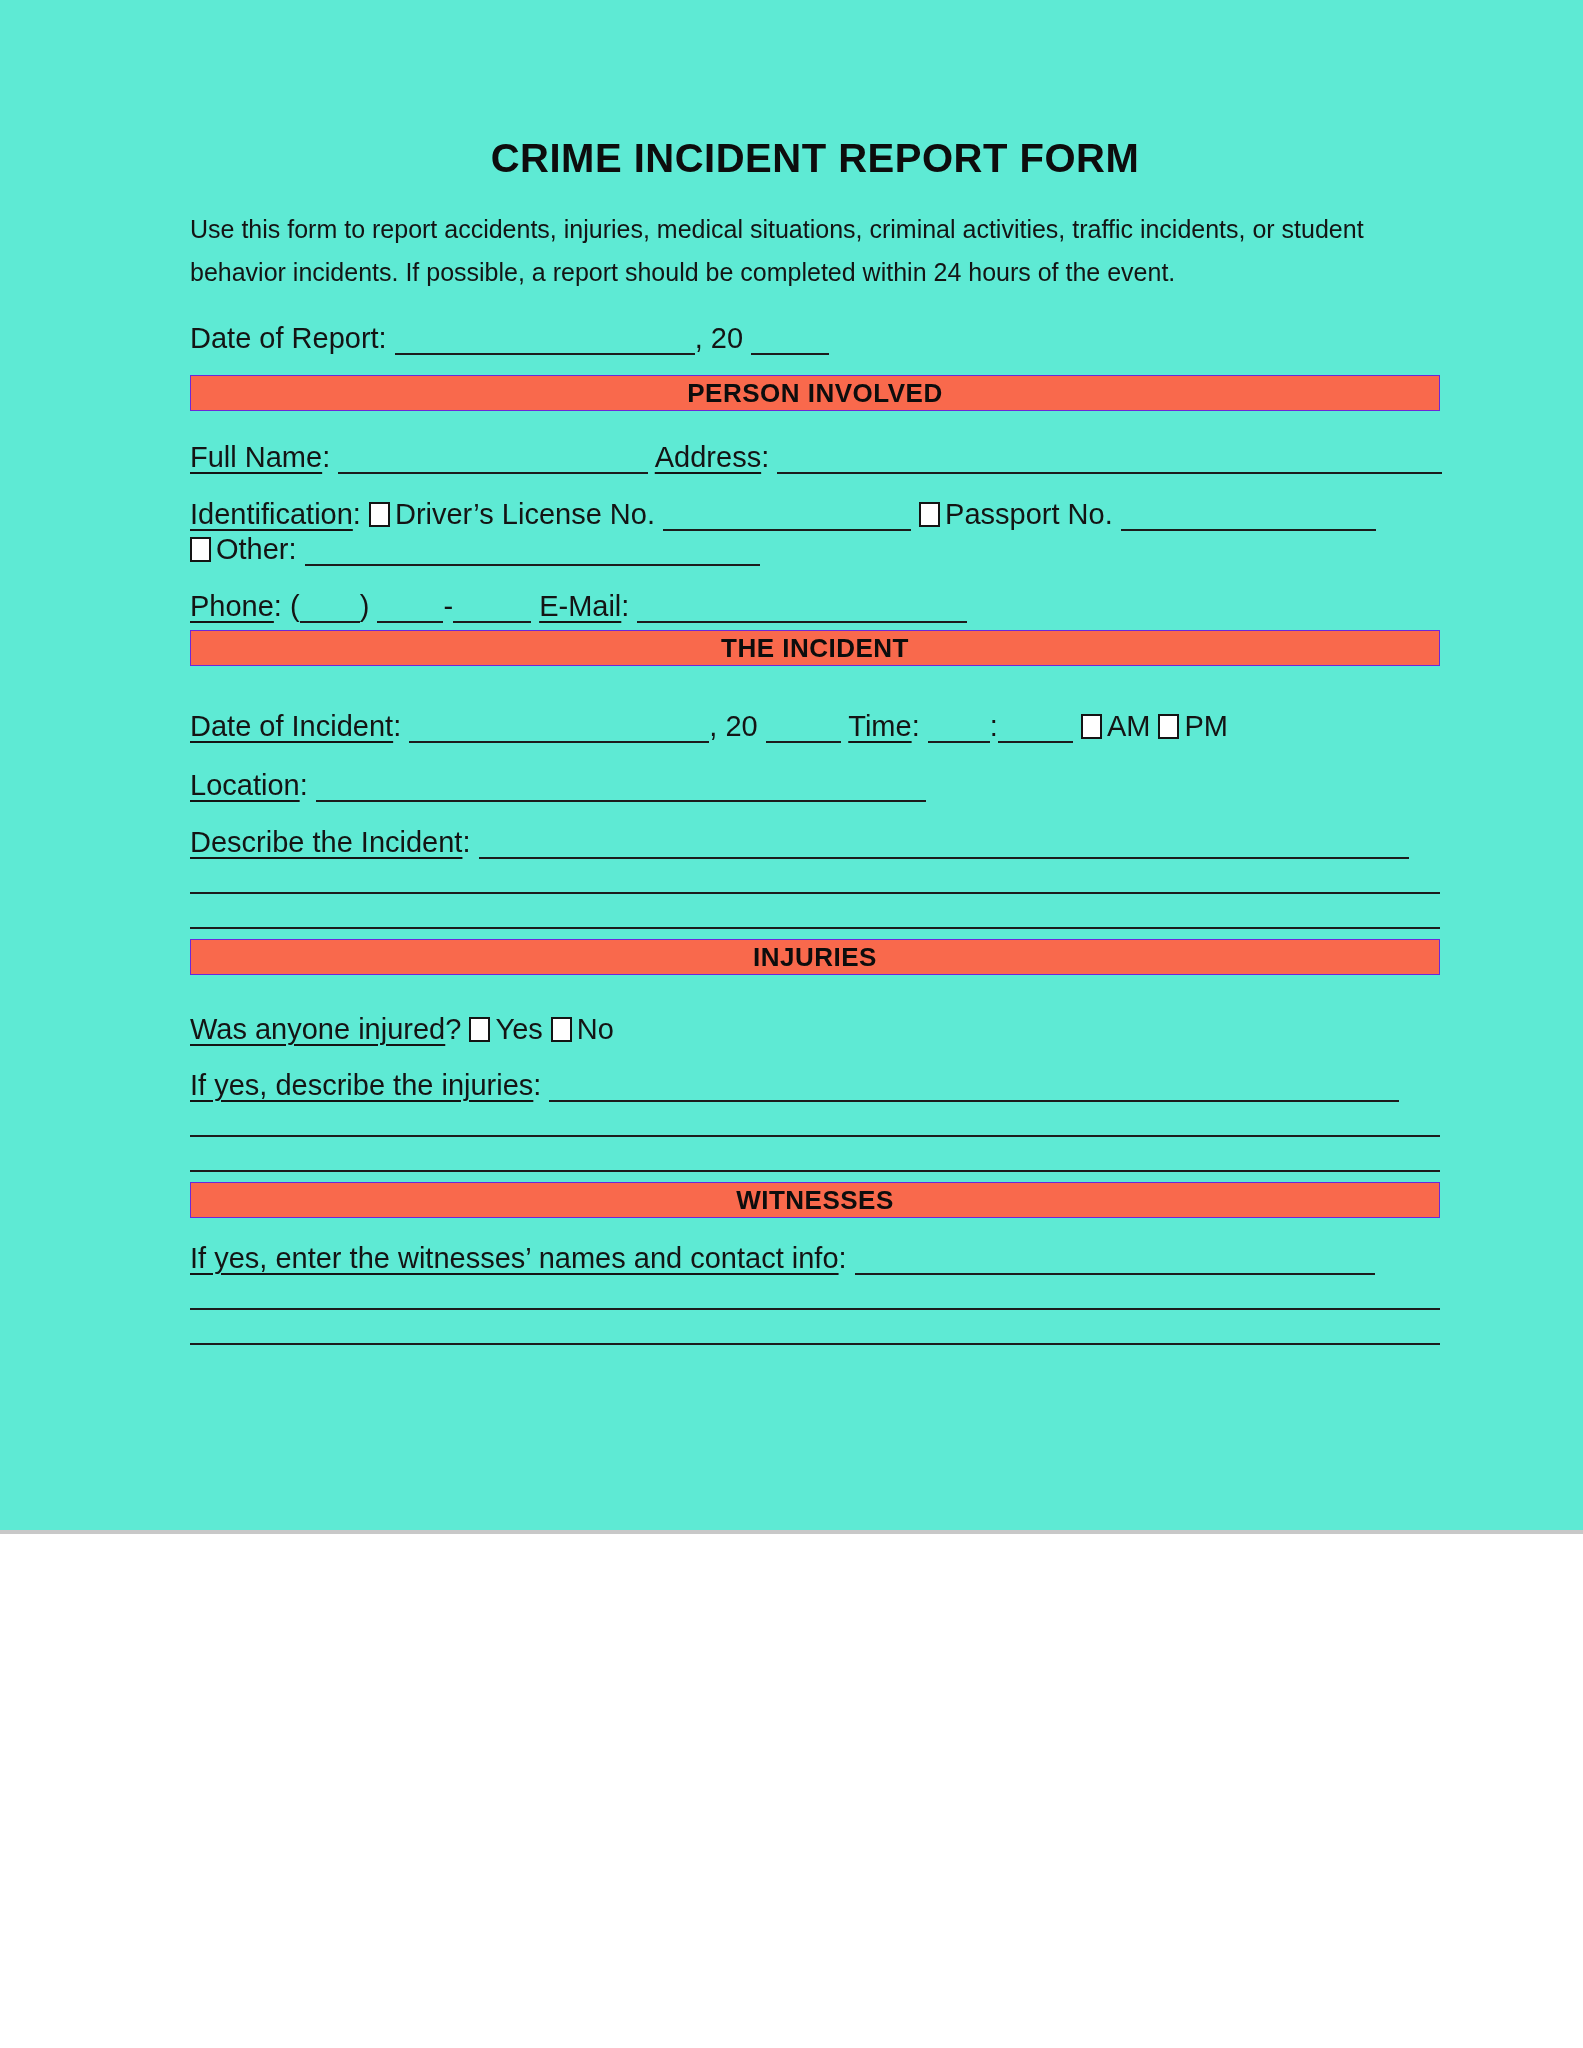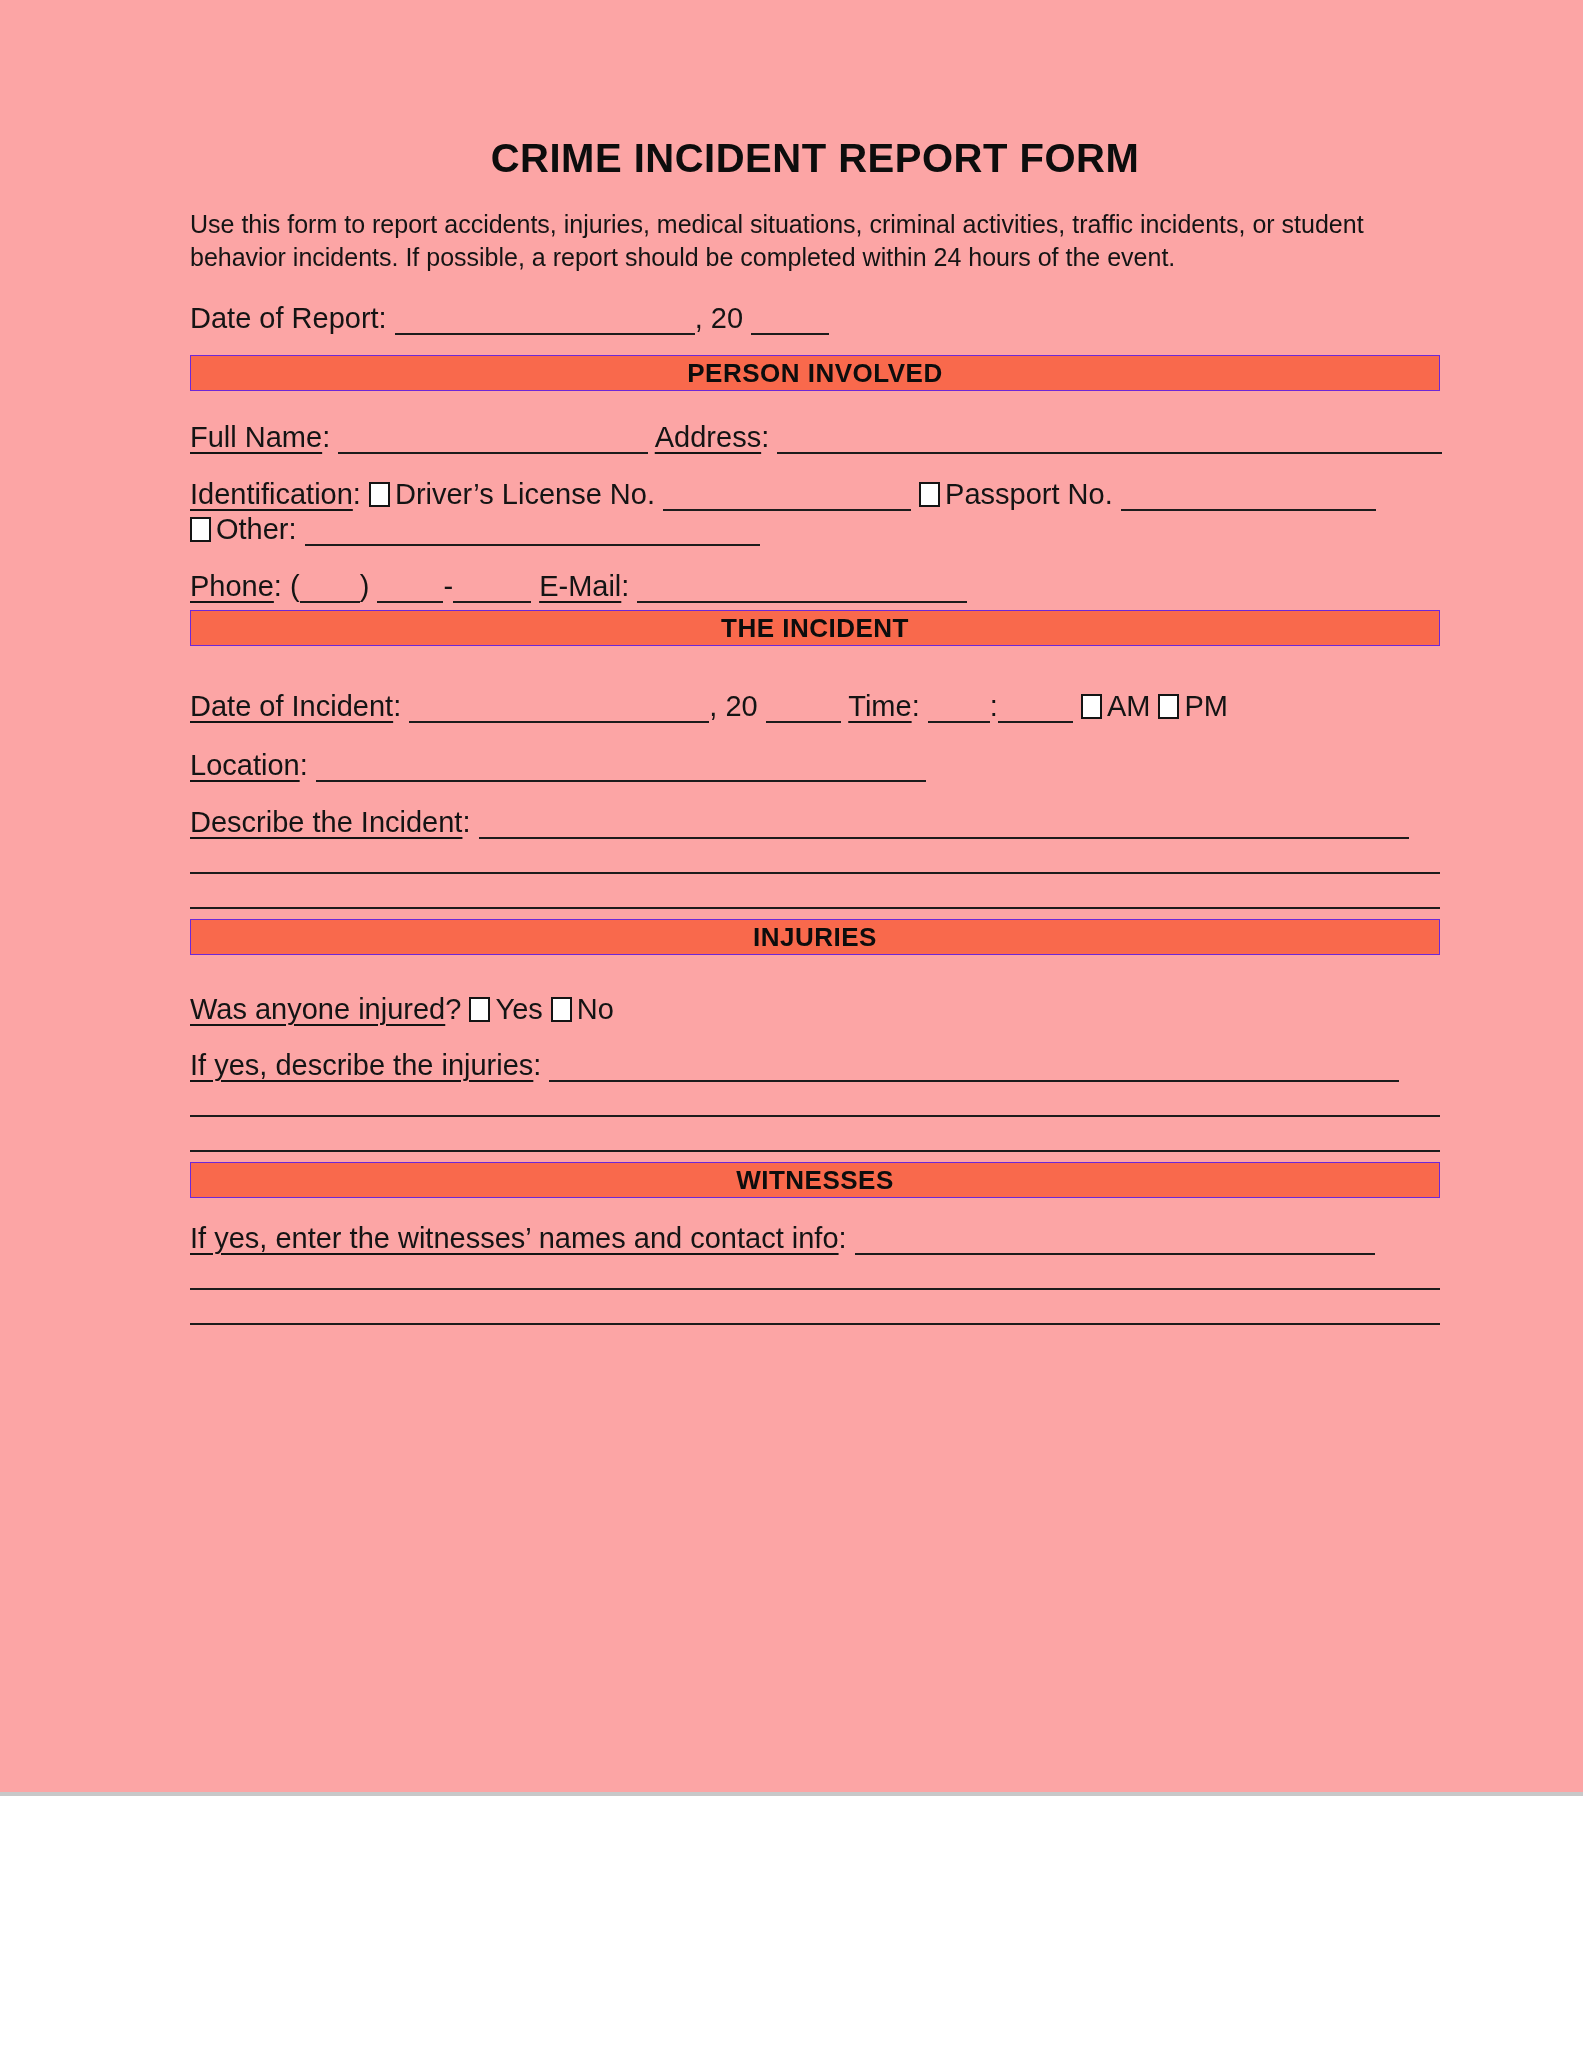--- a/index.html
+++ b/index.html
@@ -1,21 +1,21 @@
 <!DOCTYPE html>
 <html><head>
 <meta charset="utf-8">
 <style>
   html,body{margin:0;padding:0;background:#fff;}
-  .page{position:relative;width:1583px;height:1796px;background:#fca5a5;
+  .page{position:relative;width:1583px;height:1534px;background:#5eead4;
         font-family:"Liberation Sans",sans-serif;color:#111;overflow:hidden;}
   .content{position:absolute;left:190px;top:0;width:1250px;}
   h1.title{margin:134px 0 0 0;font-size:40px;line-height:48px;font-weight:bold;
            text-align:center;letter-spacing:0.5px;color:#0d0d0d;}
-  p.intro{margin:26px 0 0 0;font-size:25px;line-height:33px;color:#141414;}
+  p.intro{margin:26px 0 0 0;font-size:25px;line-height:43px;color:#141414;}
   .row{margin-top:24px;font-size:29px;line-height:32px;white-space:nowrap;color:#141414;}
   .row-report{margin-top:28px;}
   .row-fullname{margin-top:30px;}
   .row-other{margin-top:2px;}
   .row-dateincident{margin-top:44px;}
   .row-location{margin-top:26px;}
   .row-q{margin-top:38px;}
   .row-wq{margin-top:36px;}
   .ul{text-decoration:underline;text-decoration-thickness:2px;text-underline-offset:5px;}
   .blank{display:inline-block;height:30px;border-bottom:2px solid #1c1c1c;vertical-align:-7px;}

